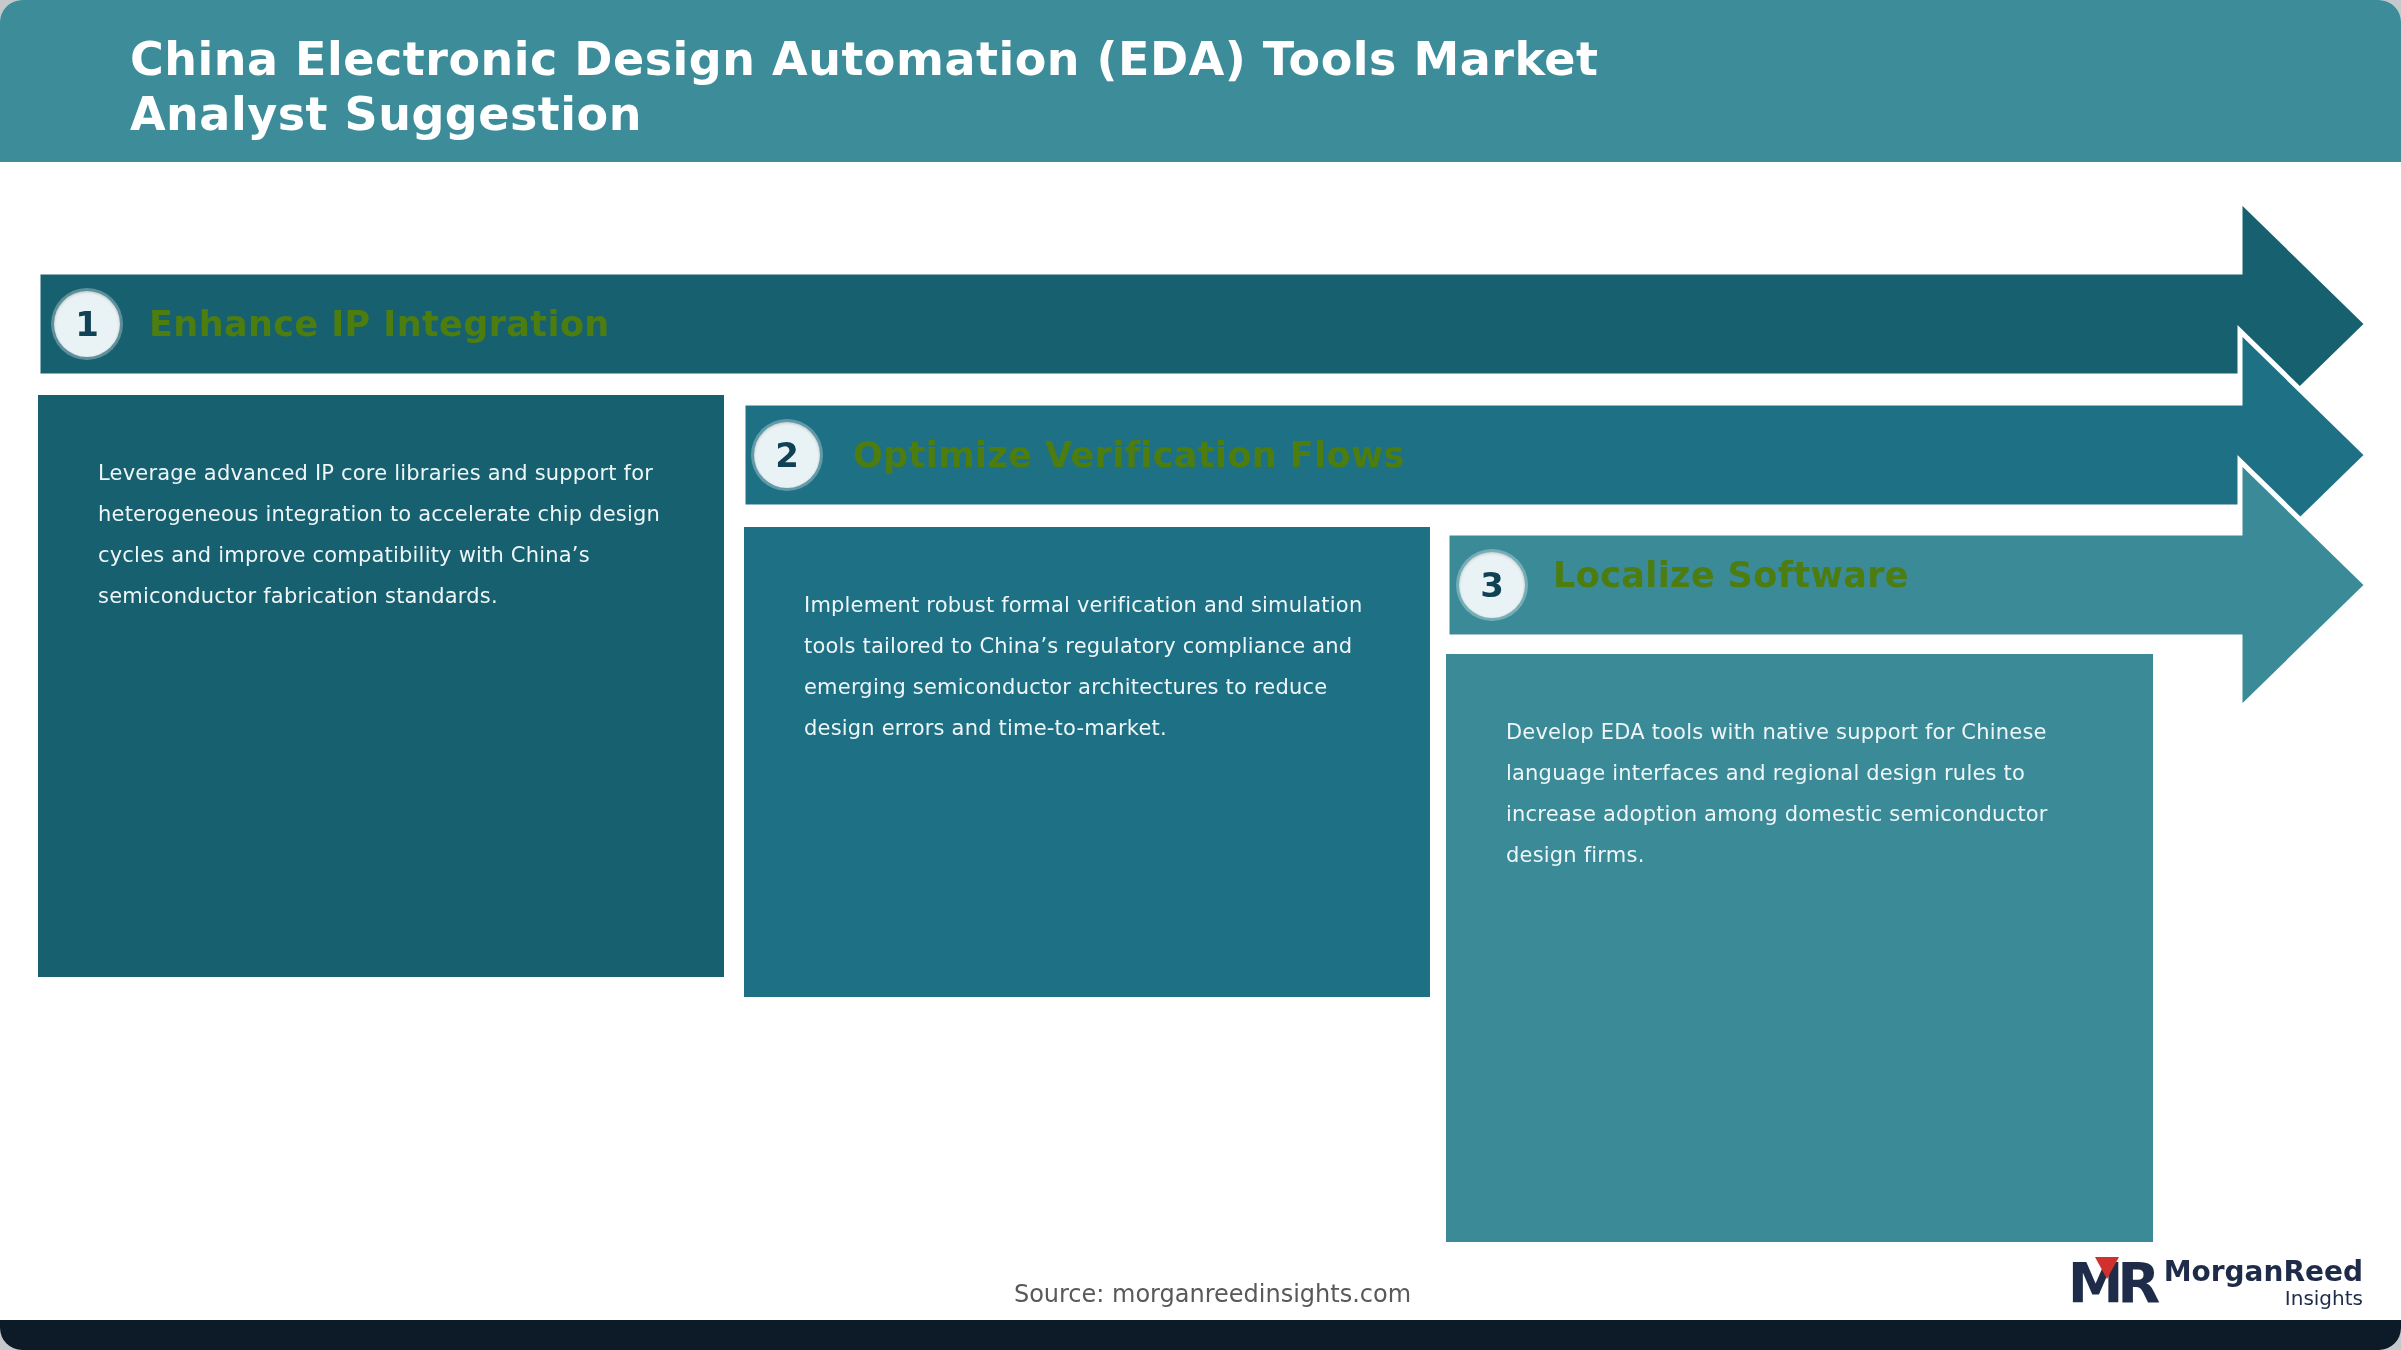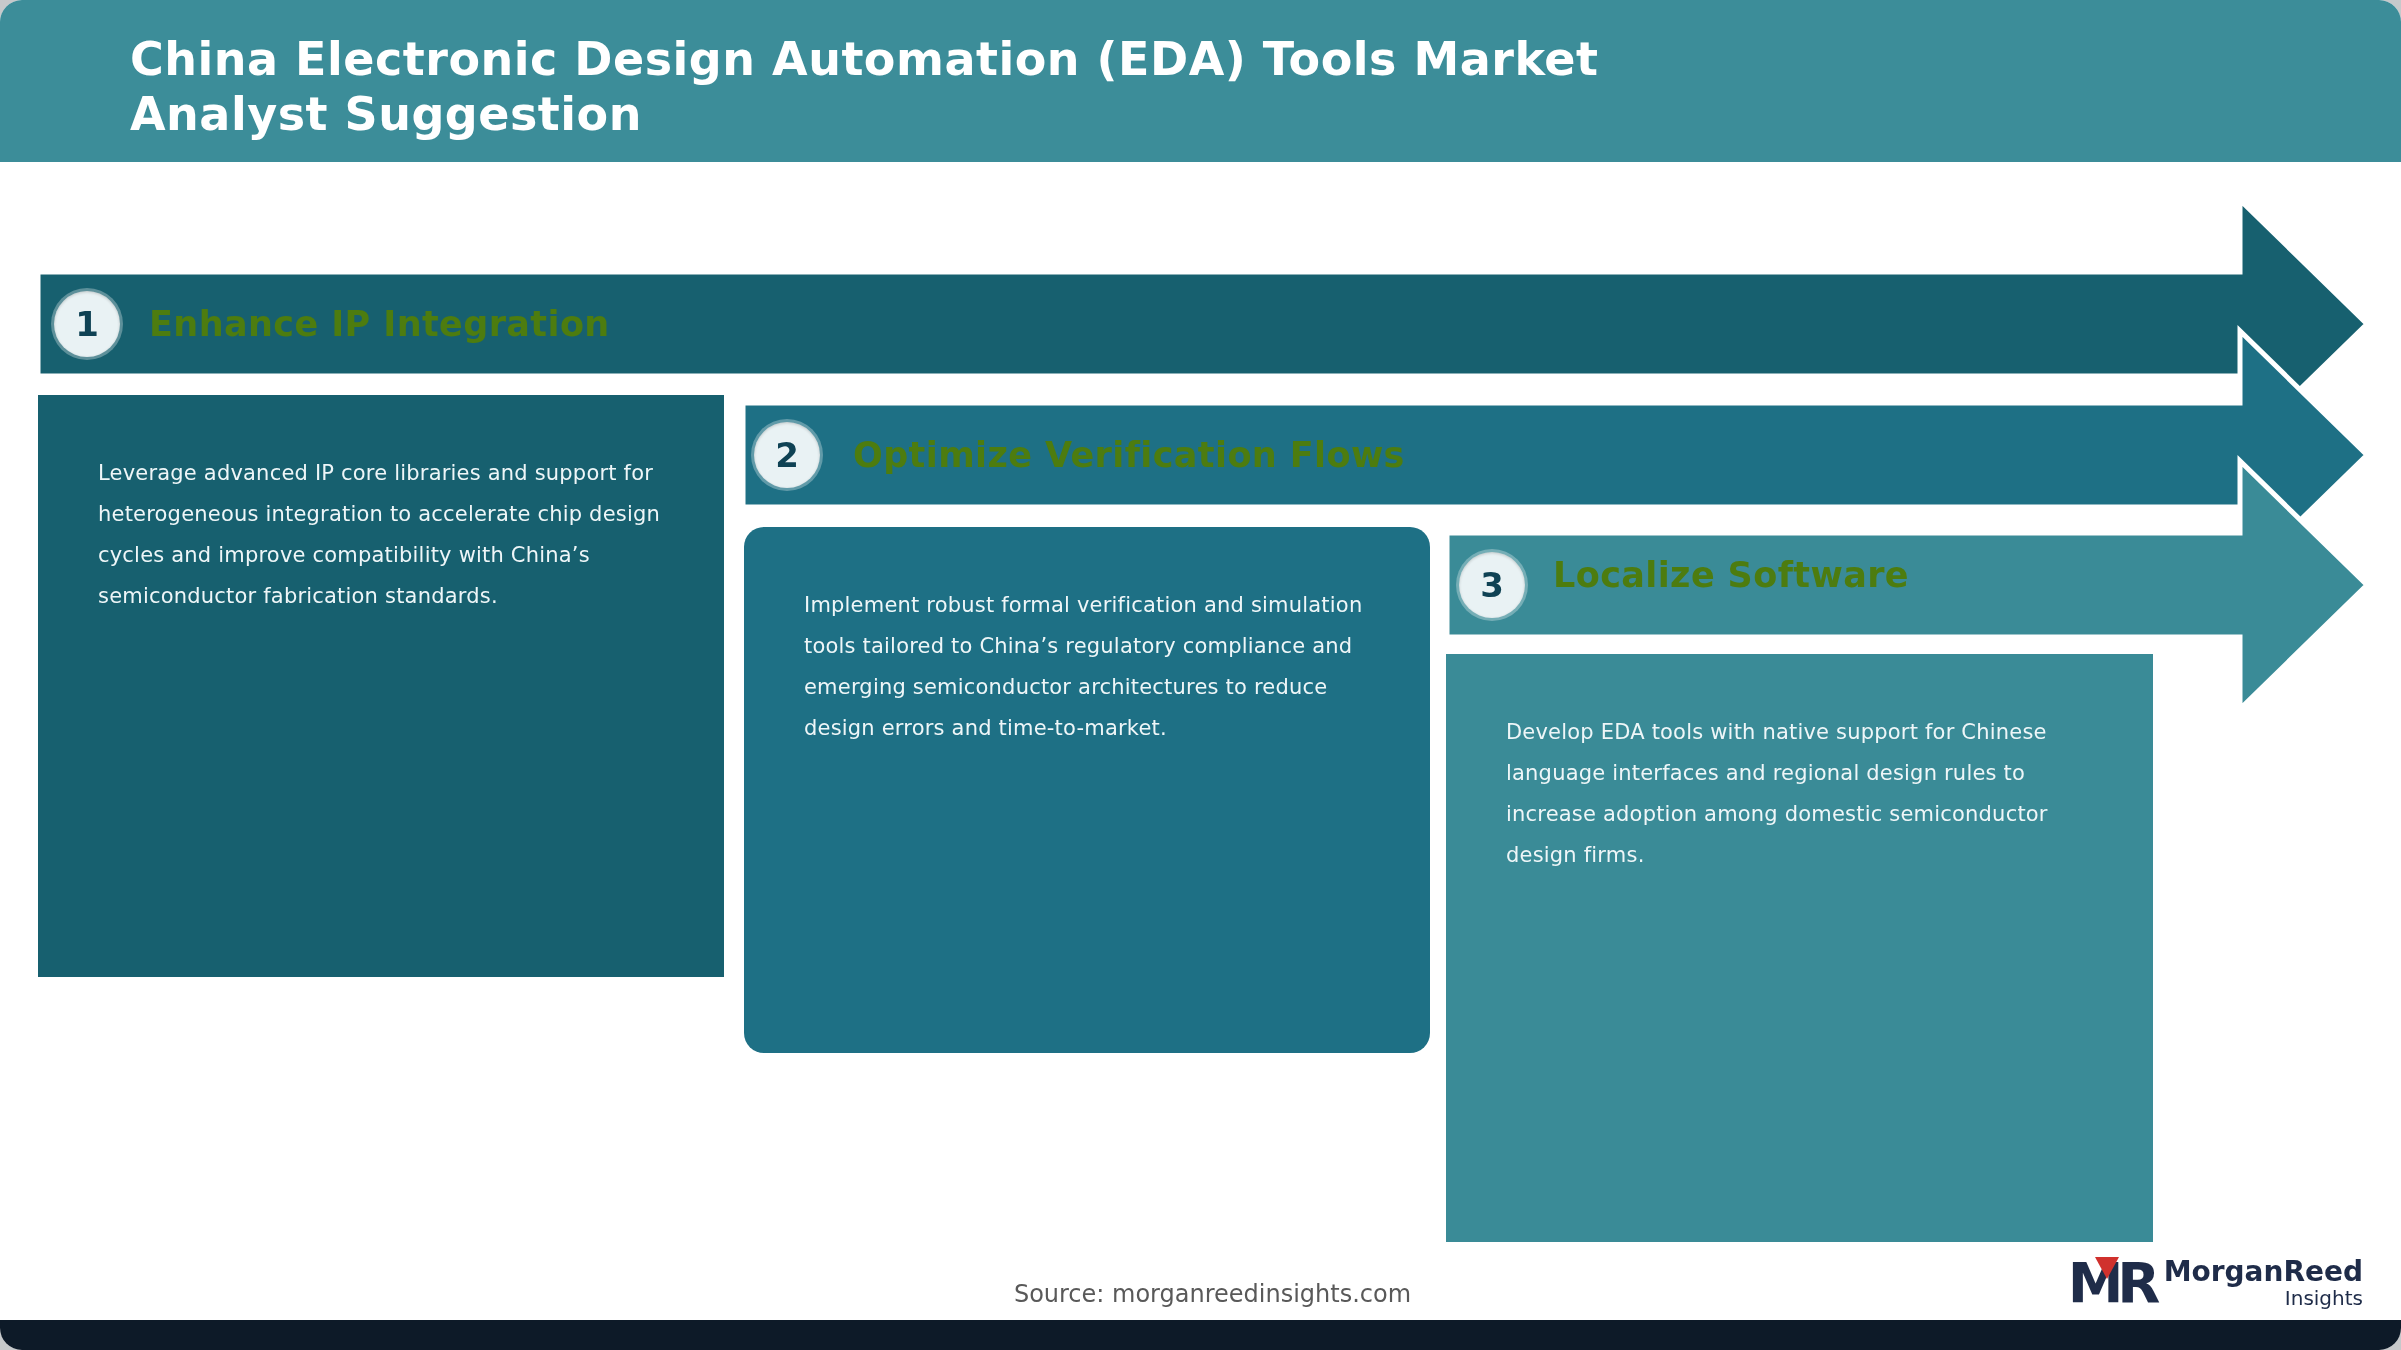--- a/index.html
+++ b/index.html
@@ -58,21 +58,21 @@
 
   .step1 .badge { left:54px;   top:291px; }
   .step2 .badge { left:754px;  top:422px; }
   .step3 .badge { left:1459px; top:552px; }
 
   .step1 .step-title { left:149px;  top:272px; }
   .step2 .step-title { left:853px;  top:403px; }
   .step3 .step-title { left:1553px; top:523px;text-align:right; }
 
   .step1 .desc { left:38px;   top:395px; width:686px; height:582px; }
-  .step2 .desc { left:744px;  top:527px; width:686px; height:526px;border-radius:20px; }
+  .step2 .desc { left:744px;  top:527px; width:686px; height:470px; }
   .step3 .desc { left:1446px; top:654px; width:707px; height:588px; }
 
   
   .source {
     position:absolute; left:12px; top:1280px; width:100%;
     text-align:center; color:var(--source-text,#595959);
     font-size:24px; z-index:4;
   }
   .bottombar {
     position:absolute; left:0; bottom:0; width:100%; height:30px;

